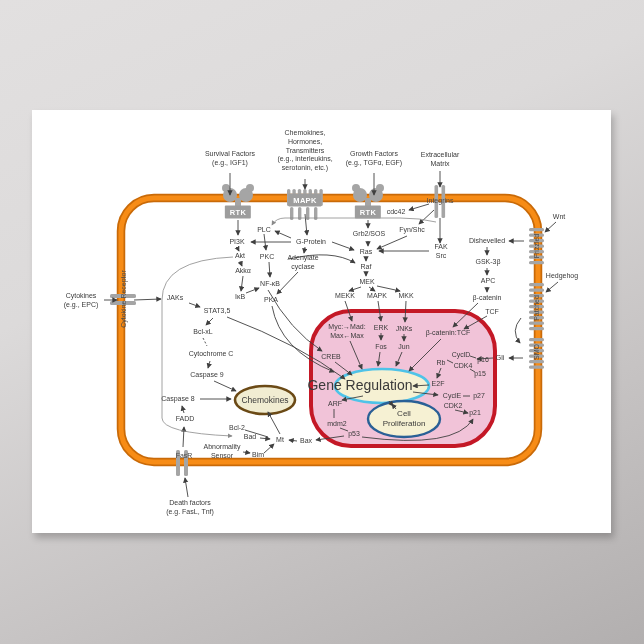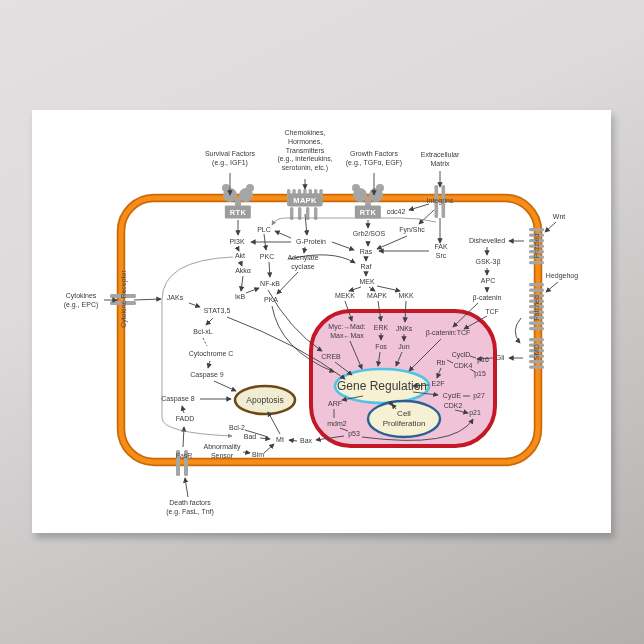--- a/index.html
+++ b/index.html
@@ -295,17 +295,17 @@
   <span class="L" style="left:480px;top:374px">p15</span>
   <span class="L" style="left:438px;top:384px">E2F</span>
   <span class="L" style="left:452px;top:396px">CyclE</span>
   <span class="L" style="left:479px;top:396px">p27</span>
   <span class="L" style="left:453px;top:406px">CDK2</span>
   <span class="L" style="left:475px;top:413px">p21</span>
   <span class="L" style="left:335px;top:404px">ARF</span>
   <span class="L" style="left:337px;top:424px">mdm2</span>
   <span class="L" style="left:354px;top:434px">p53</span>
 
-  <span class="L" style="left:382px;top:386px;font-size:12px">Gene Regulation</span>
+  <span class="L" style="left:360px;top:386px;font-size:14px">Gene Regulation</span>
   <span class="L" style="left:404px;top:419px;font-size:8px">Cell
 Proliferation</span>
-  <span class="L" style="left:265px;top:400px;font-size:8.5px">Apoptosis</span>
+  <span class="L" style="left:265px;top:400px;font-size:8.5px">Chemokines</span>
 </div>
 
 </body></html>

